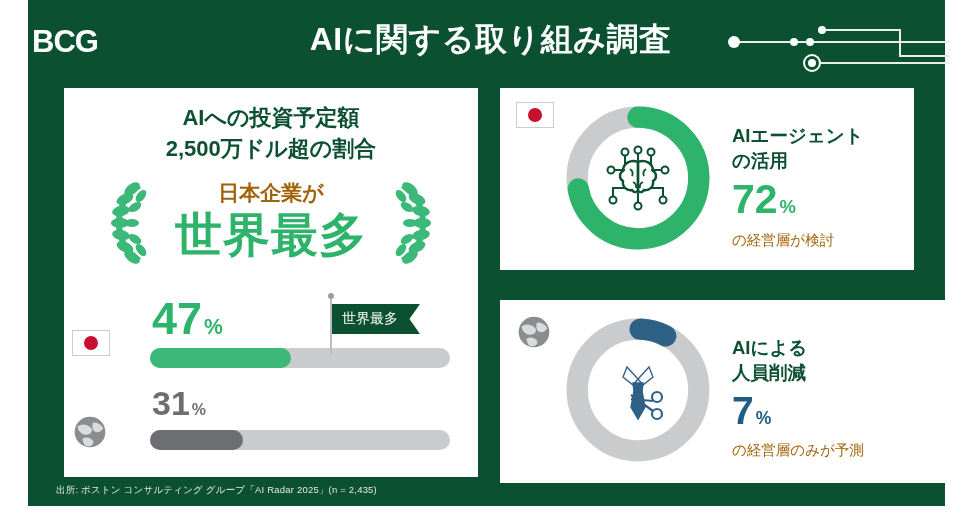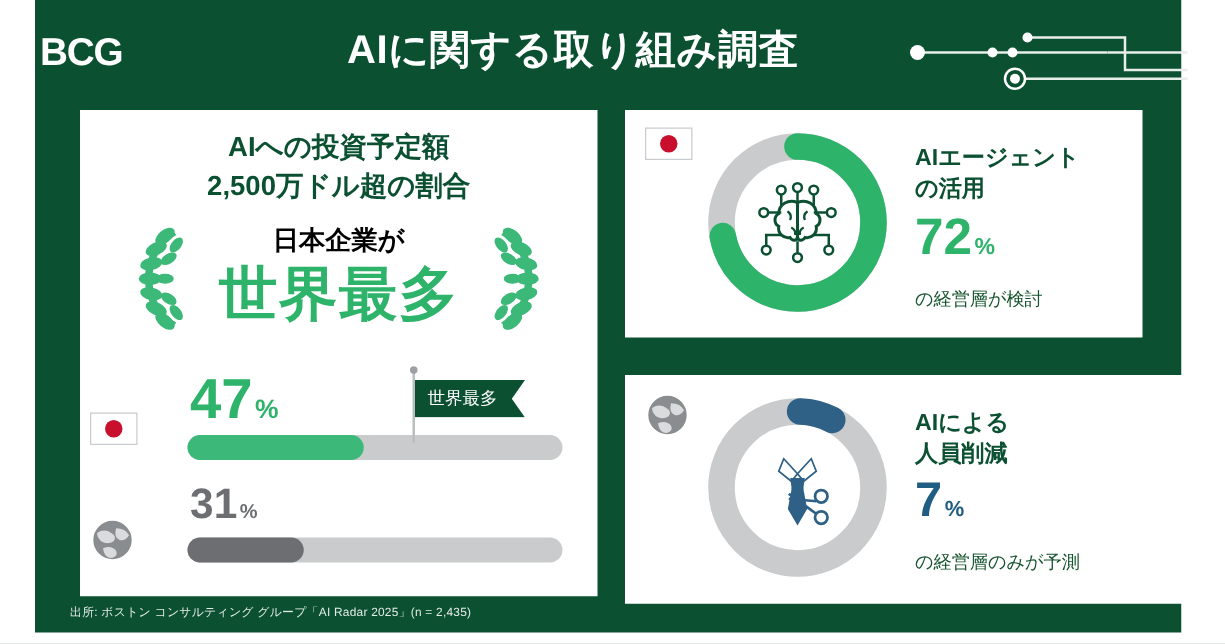--- a/index.html
+++ b/index.html
@@ -20,40 +20,40 @@
   
   .logo{
     position:absolute;left:32px;top:26px;
     color:#ffffff;font-size:31px;font-weight:bold;
     letter-spacing:-1px;line-height:1;
   }
   .title{
     position:absolute;left:0;top:22px;width:917px;
     text-align:center;
     color:#ffffff;font-size:32px;font-weight:600;
-    letter-spacing:.5px;line-height:1.1;
+    letter-spacing:.5px;line-height:1.1;padding-left:32px;
   }
   .circuit{position:absolute;left:690px;top:0px;width:260px;height:90px;}
 
   
   .card{
     position:absolute;background:#ffffff;border-radius:0;
   }
   .card-left{left:64px;top:88px;width:414px;height:389px;}
   .card-tr{left:500px;top:88px;width:414px;height:182px;}
   .card-br{left:500px;top:300px;width:472px;height:183px;}
 
   
   .lc-head{
     position:absolute;left:0;top:14px;width:414px;text-align:center;
     color:#0c5032;font-size:22px;font-weight:600;line-height:1.42;
   }
   .lc-sub{
     position:absolute;left:0;top:94px;width:414px;text-align:center;
-    color:#000000;font-size:21px;font-weight:bold;line-height:1;
+    color:#a16207;font-size:21px;font-weight:bold;line-height:1;
   }
   .lc-big{
     position:absolute;left:0;top:118px;width:414px;text-align:center;
     color:#2eb36a;font-size:47px;font-weight:bold;line-height:1.25;
     letter-spacing:1px;
   }
   .laurel{position:absolute;top:92px;width:44px;height:86px;}
   .laurel-l{left:44px;}
   .laurel-r{left:326px;}
 
@@ -103,32 +103,32 @@
     white-space:nowrap;
   }
 
   
   .badge{position:absolute;left:16px;top:14px;width:38px;height:26px;}
   .donut{position:absolute;left:62px;top:14px;width:152px;height:152px;}
   .donut-icon{
     position:absolute;left:50%;top:50%;width:70px;height:70px;
     margin:-35px 0 0 -35px;
   }
-  .rc-text{position:absolute;left:232px;top:26px;width:176px;}
+  .rc-text{position:absolute;left:232px;top:36px;width:176px;}
   .rc-head{
     color:#0c5032;font-size:18.5px;font-weight:600;line-height:1.33;
   }
   .rc-num{
     margin-top:6px;font-weight:bold;line-height:1;
   }
   .rc-num.green{color:#2eb36a;font-size:41px;}
   .rc-num.blue{color:#1f5d82;font-size:39px;}
   .rc-num .pct2{font-size:.45em;font-weight:bold;margin-left:2px;}
   .rc-foot{
-    margin-top:22px;color:#14532d;font-size:14.5px;line-height:1.2;
+    margin-top:12px;color:#a16207;font-size:14.5px;line-height:1.2;
   }
 
   
   .source{
     position:absolute;left:56px;top:484px;
     color:#e3ebe6;font-size:9.5px;letter-spacing:.2px;
     white-space:nowrap;
   }
 </style>
 </head>

